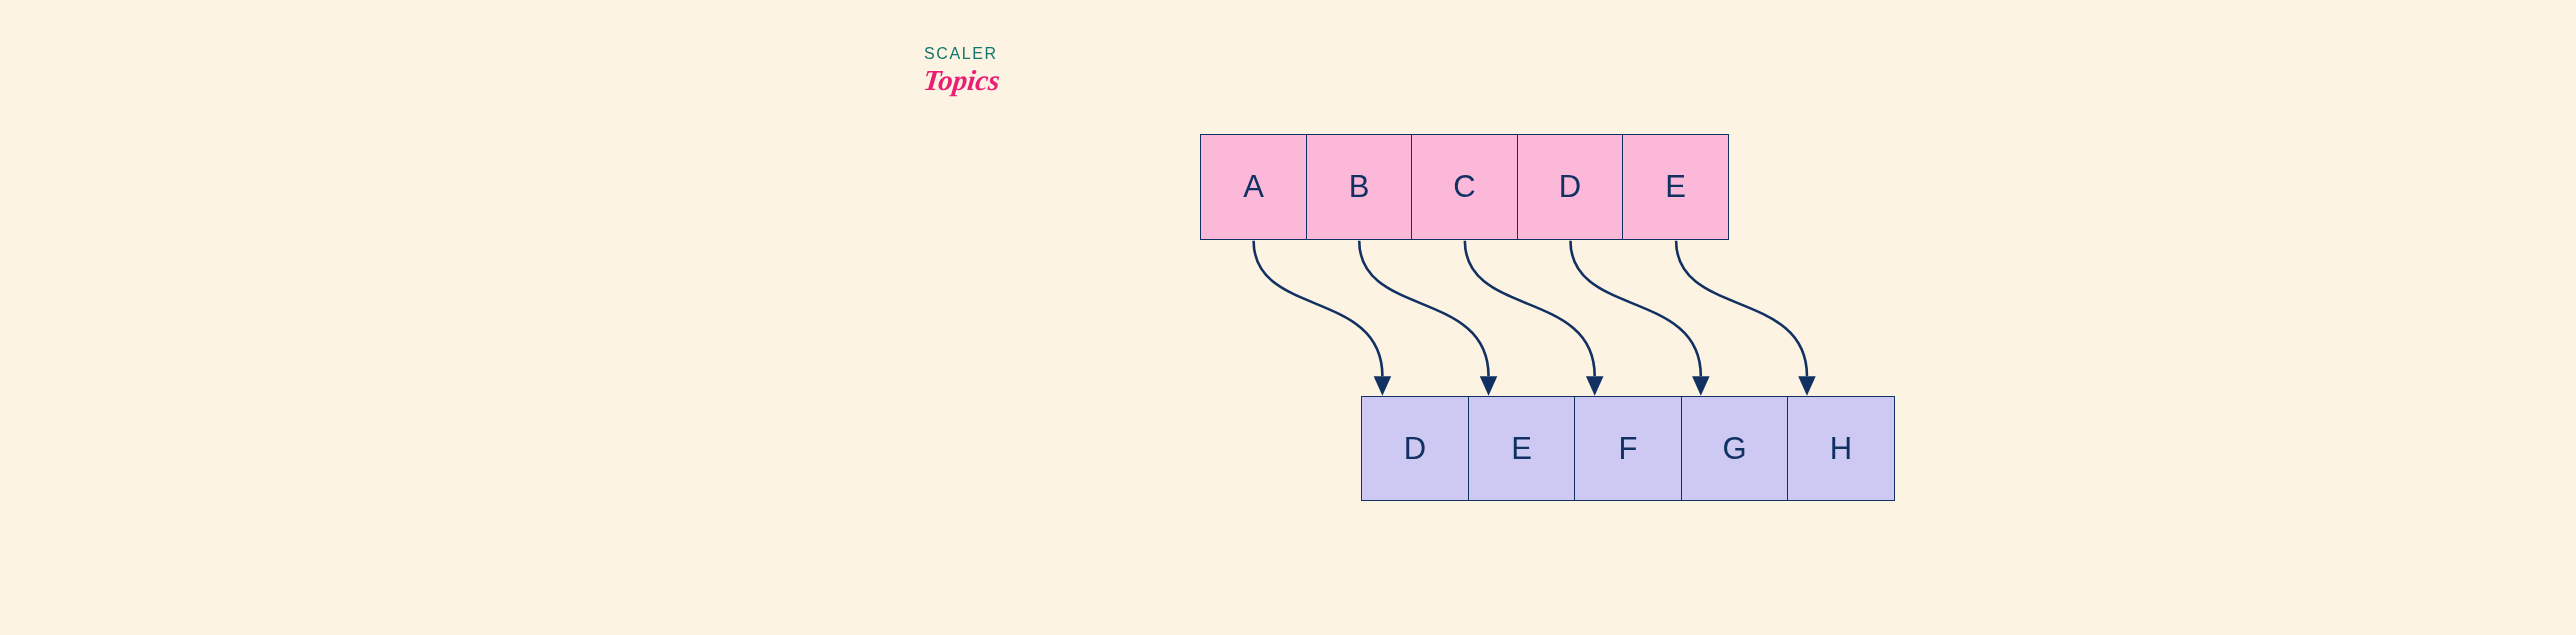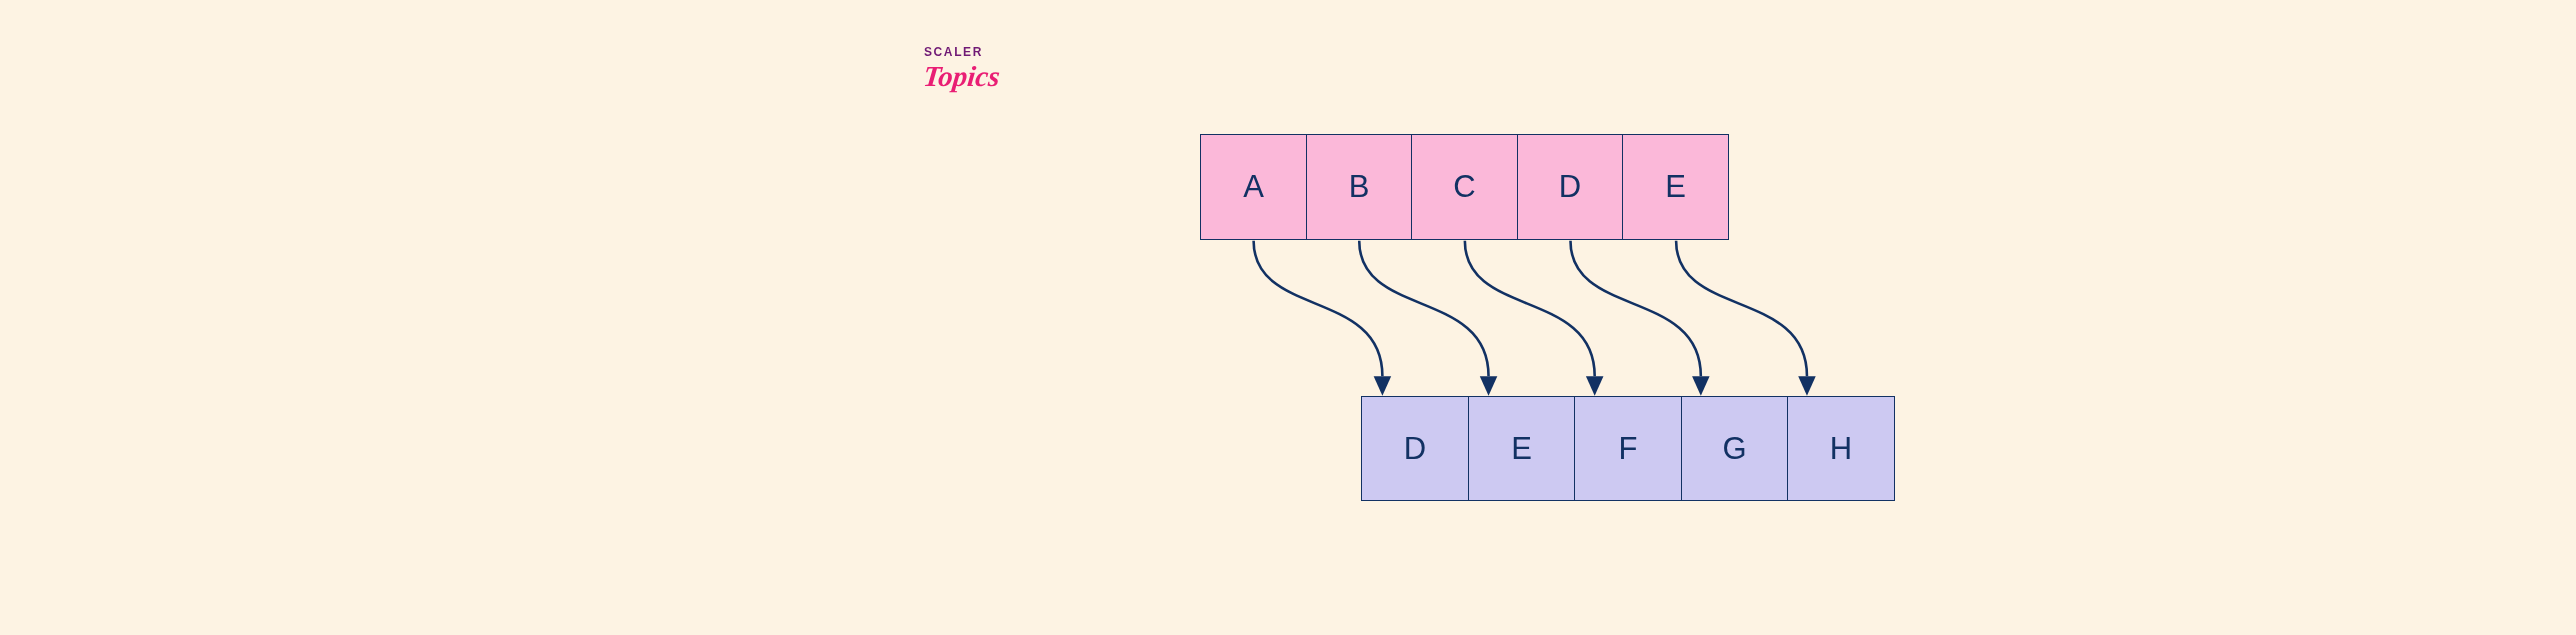--- a/index.html
+++ b/index.html
@@ -21,24 +21,24 @@
   #logo {
     position: absolute;
     left: 924px;
     top: 46px;
     width: 124px;
     height: 82px;
     user-select: none;
   }
   #logo-scaler {
     font-family: "Liberation Sans", sans-serif;
-    font-weight: bold;
-    font-size: 12px;
+    font-weight: normal;
+    font-size: 16px;
     letter-spacing: 1.6px;
-    color: #701a75;
+    color: #0f766e;
     line-height: 1;
     white-space: nowrap;
   }
   #logo-topics {
     font-family: "Liberation Serif", serif;
     font-style: italic;
     font-weight: bold;
     font-size: 29px;
     color: #e91e74;
     line-height: 1;

